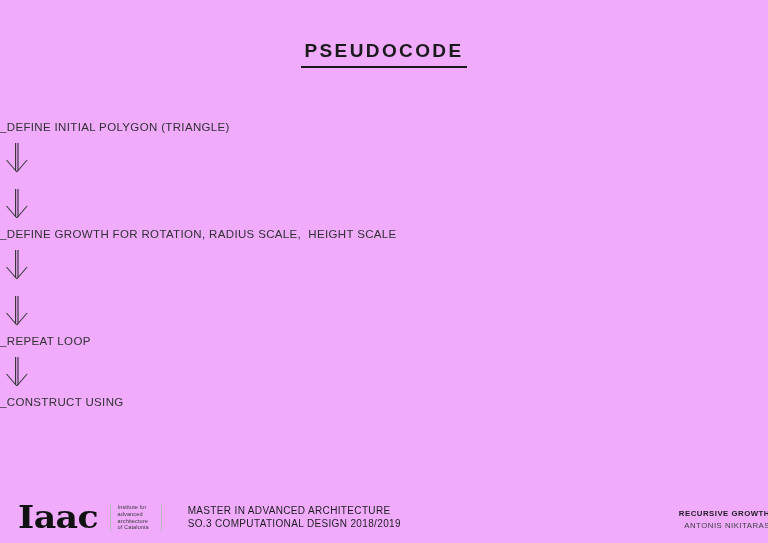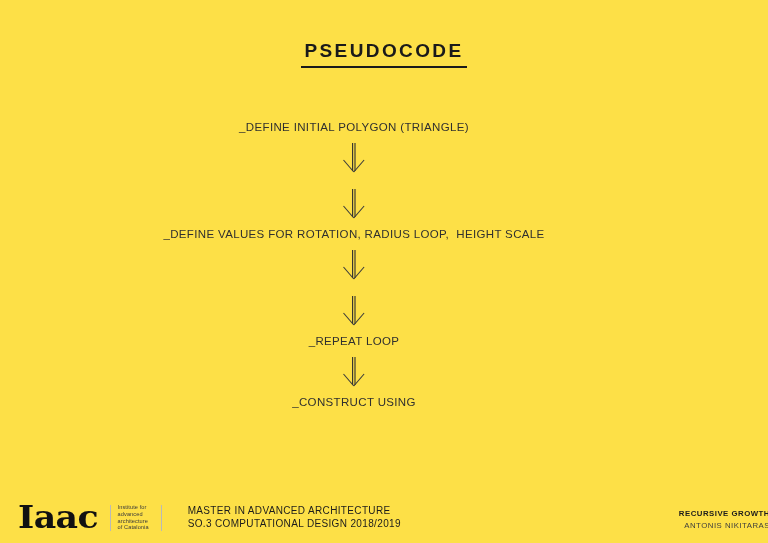--- a/index.html
+++ b/index.html
@@ -13,21 +13,21 @@
     font-family: "Liberation Sans", sans-serif;
     color: #2b2b2b;
     overflow: hidden;
     position: relative;
   }
 
   .slide {
     position: relative;
     width: 768px;
     height: 543px;
-    background: #fde047;
+    background: #f0abfc;
   }
 
   
   .title-wrap {
     position: absolute;
     top: 40px;
     left: 0;
     width: 768px;
     text-align: center;
   }
@@ -43,21 +43,21 @@
   }
 
   
   .flow {
     position: absolute;
     top: 120px;
     left: 0;
     width: 708px;
     display: flex;
     flex-direction: column;
-    align-items: center;
+    align-items: flex-start;
   }
   .step {
     text-align: center;
     font-size: 11.5px;
     letter-spacing: 0.35px;
     color: #30302f;
     line-height: 15px;
     white-space: pre;
   }
   .arrow {
@@ -170,21 +170,21 @@
     <span class="arrow">
       <svg viewBox="0 0 34 34" width="34" height="34" xmlns="http://www.w3.org/2000/svg">
         <line x1="15.6" y1="2" x2="15.6" y2="30" stroke="#2f2f2f" stroke-width="1.1"></line>
         <line x1="18.0" y1="2" x2="18.0" y2="30" stroke="#2f2f2f" stroke-width="1.1"></line>
         <line x1="6.5" y1="19" x2="16.8" y2="31" stroke="#3a3a3a" stroke-width="1.1"></line>
         <line x1="27.1" y1="19" x2="16.8" y2="31" stroke="#3a3a3a" stroke-width="1.1"></line>
       </svg>
     </span>
     <div class="gap-b"></div>
 
-    <div class="step">_DEFINE VALUES FOR ROTATION, RADIUS LOOP,  HEIGHT SCALE</div>
+    <div class="step">_DEFINE GROWTH FOR ROTATION, RADIUS SCALE,  HEIGHT SCALE</div>
 
     <div class="gap-a"></div>
     <span class="arrow">
       <svg viewBox="0 0 34 34" width="34" height="34" xmlns="http://www.w3.org/2000/svg">
         <line x1="15.6" y1="2" x2="15.6" y2="30" stroke="#2f2f2f" stroke-width="1.1"></line>
         <line x1="18.0" y1="2" x2="18.0" y2="30" stroke="#2f2f2f" stroke-width="1.1"></line>
         <line x1="6.5" y1="19" x2="16.8" y2="31" stroke="#3a3a3a" stroke-width="1.1"></line>
         <line x1="27.1" y1="19" x2="16.8" y2="31" stroke="#3a3a3a" stroke-width="1.1"></line>
       </svg>
     </span>

